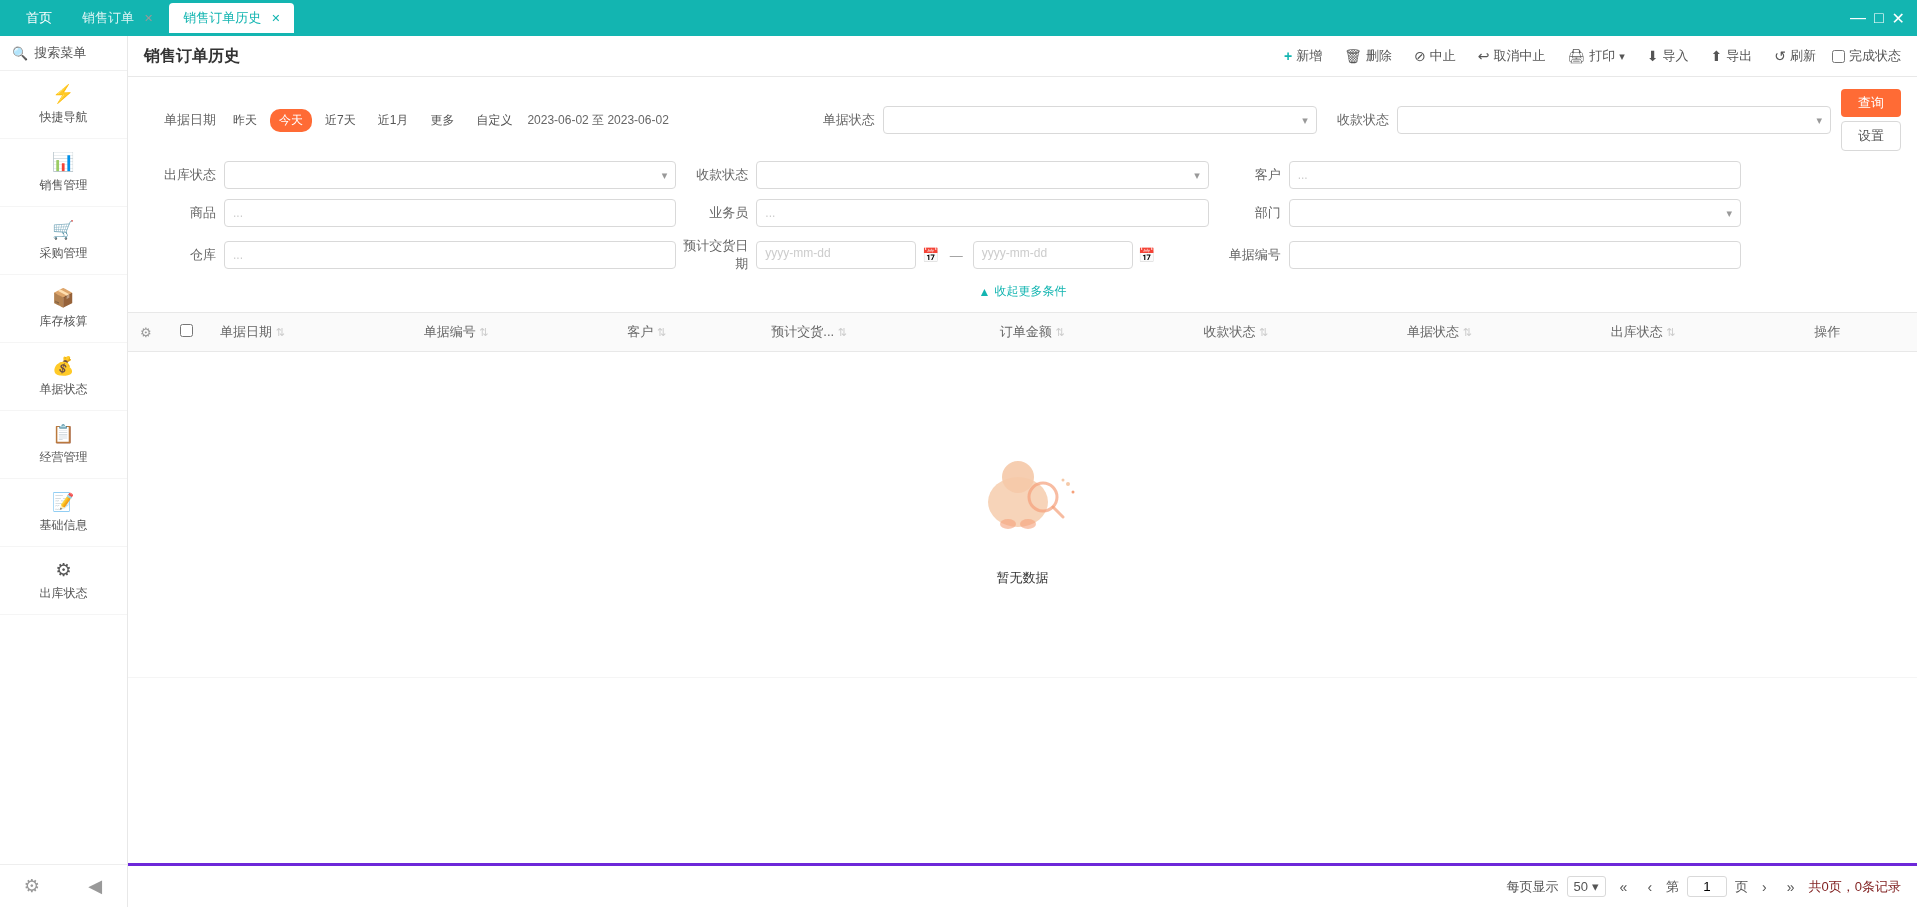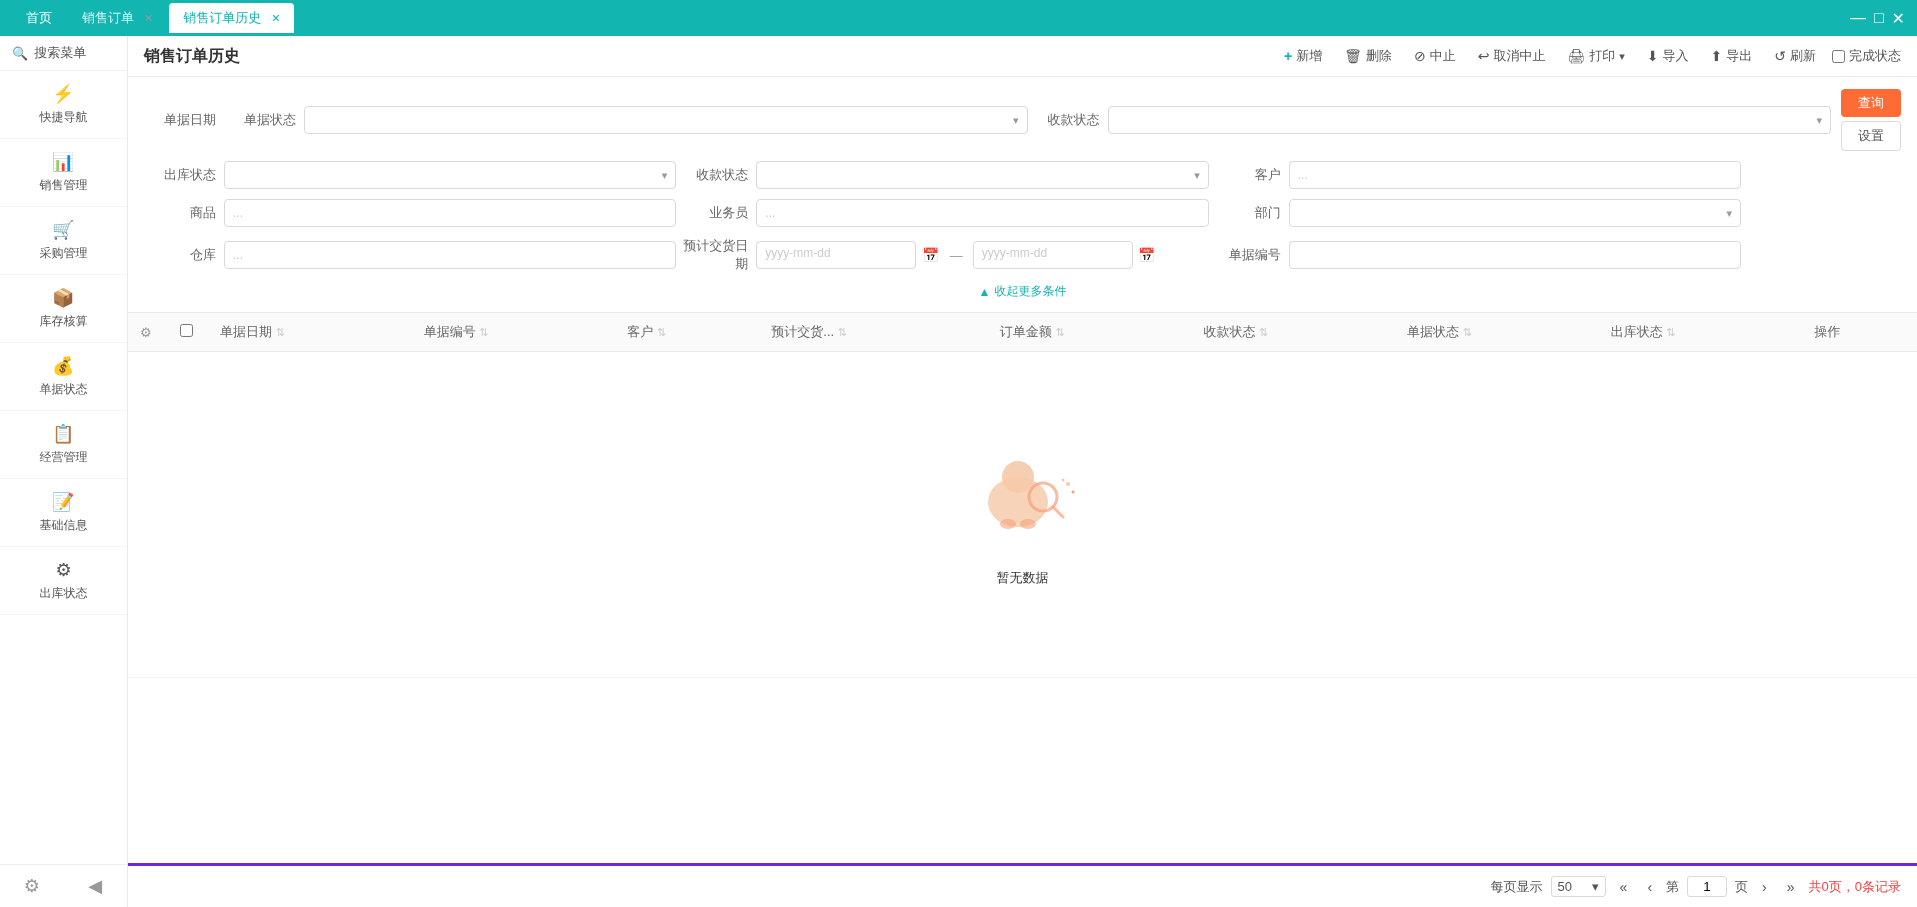--- a/index.html
+++ b/index.html
@@ -66,25 +66,25 @@
     .th-gear { width: 40px; text-align: center; }
     .th-check { width: 40px; text-align: center; }
     .table-settings-icon { cursor: pointer; color: #999; }
 
     
     .empty-state { display: flex; flex-direction: column; align-items: center; justify-content: center; padding: 80px 0; gap: 27px; }
 
     
     .pagination { background: white; border-top: 3px solid #6d28d9; padding: 10px 16px; display: flex; align-items: center; justify-content: flex-end; gap: 8px; font-size: 13px; color: #555; flex-shrink: 0; }
     .pagination-label { color: #555; }
-    .page-size-select { border: 1px solid #d9d9d9; border-radius: 3px; padding: 2px 6px; display: flex; align-items: center; gap: 20px; cursor: pointer; text-align: center; }
+    .page-size-select { border: 1px solid #d9d9d9; border-radius: 3px; padding: 2px 6px; display: flex; align-items: center; gap: 4px; cursor: pointer; text-align: center; }
     .pagination-btn { padding: 2px 6px; cursor: pointer; color: #555; border: none; background: none; font-size: 14px; }
     .pagination-btn:disabled { color: #ccc; cursor: default; }
     .page-input { border: 1px solid #d9d9d9; border-radius: 3px; padding: 2px 6px; width: 40px; text-align: center; }
-    .total-text { color: #ef4444; }
+    .total-text { color: #7f1d1d; }
 
     
     .empty-illustration { width: 120px; height: 100px; }
   </style>
 </head>
 <body>
 
 <div class="top-bar">
   <div class="tabs">
 
@@ -196,20 +196,31 @@
           <span>完成状态</span>
         </label>
       </div>
     </div>
 
     <div class="filter-area">
 
       <div class="filter-row">
 
         <span class="filter-label">单据日期</span>
+        <div class="filter-field" style="flex:2;">
+          <div class="date-tags">
+            <span class="date-tag">昨天</span>
+            <span class="date-tag active">今天</span>
+            <span class="date-tag">近7天</span>
+            <span class="date-tag">近1月</span>
+            <span class="date-tag">更多</span>
+            <span class="date-tag">自定义</span>
+          </div>
+          <span class="date-text">2023-06-02 至 2023-06-02</span>
+        </div>
 
         <span class="filter-label">单据状态</span>
         <div class="filter-field" style="flex:1.5;">
           <div class="filter-select" style="flex:1;">
             <span></span>
             <span class="arrow">▾</span>
           </div>
         </div>
 
         <span class="filter-label">收款状态</span>

